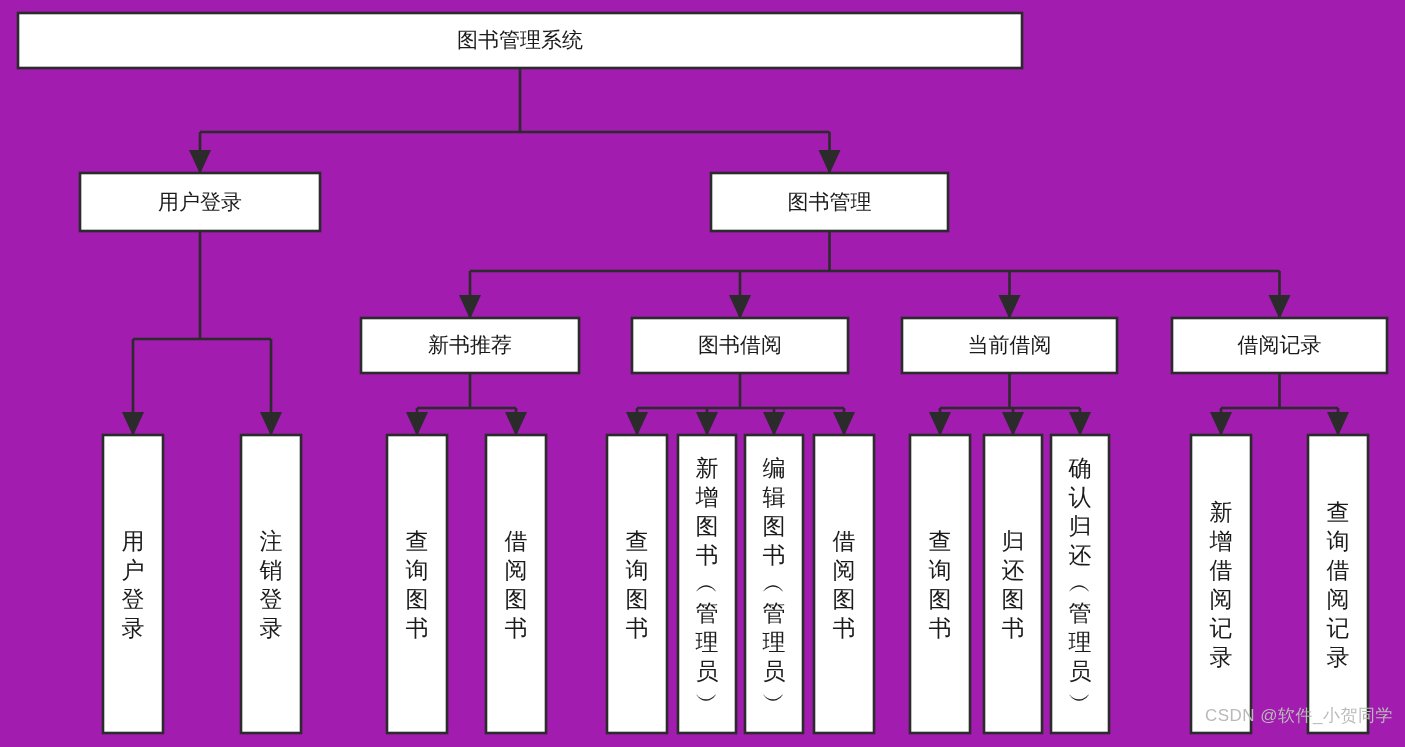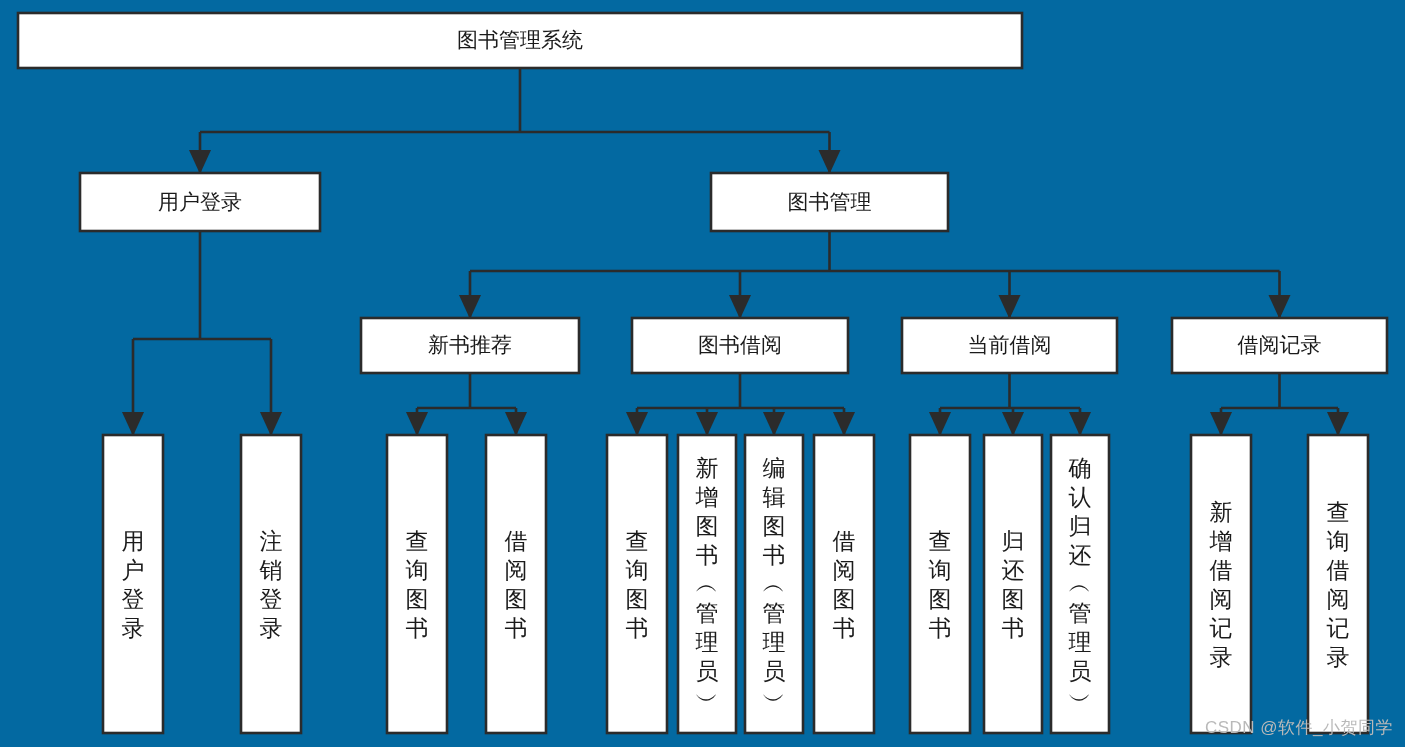--- a/index.html
+++ b/index.html
@@ -7,21 +7,21 @@
     padding: 0;
     background: #ffffff;
   }
   body {
     font-family: "Liberation Sans", "DejaVu Sans", sans-serif;
   }
   #diagram-root {
     position: relative;
     width: 1405px;
     height: 747px;
-    background: #0369a1;
+    background: #a21caf;
     overflow: hidden;
   }
   svg.flow {
     position: absolute;
     left: 0;
     top: 0;
     width: 1405px;
     height: 747px;
   }
   .node-box {
@@ -48,21 +48,21 @@
   }
   .node-label-vert {
     fill: #1b1b1b;
     font-family: "Liberation Sans", "DejaVu Sans", sans-serif;
     font-size: 23px;
     text-anchor: middle;
   }
   .watermark {
     position: absolute;
     right: 12px;
-    bottom: 8px;
+    bottom: 20px;
     color: #b9b9b9;
     font-size: 17px;
     font-family: "Liberation Sans", "DejaVu Sans", sans-serif;
     white-space: nowrap;
     letter-spacing: 0.5px;
     pointer-events: none;
   }
 </style>
 </head>
 <body>

